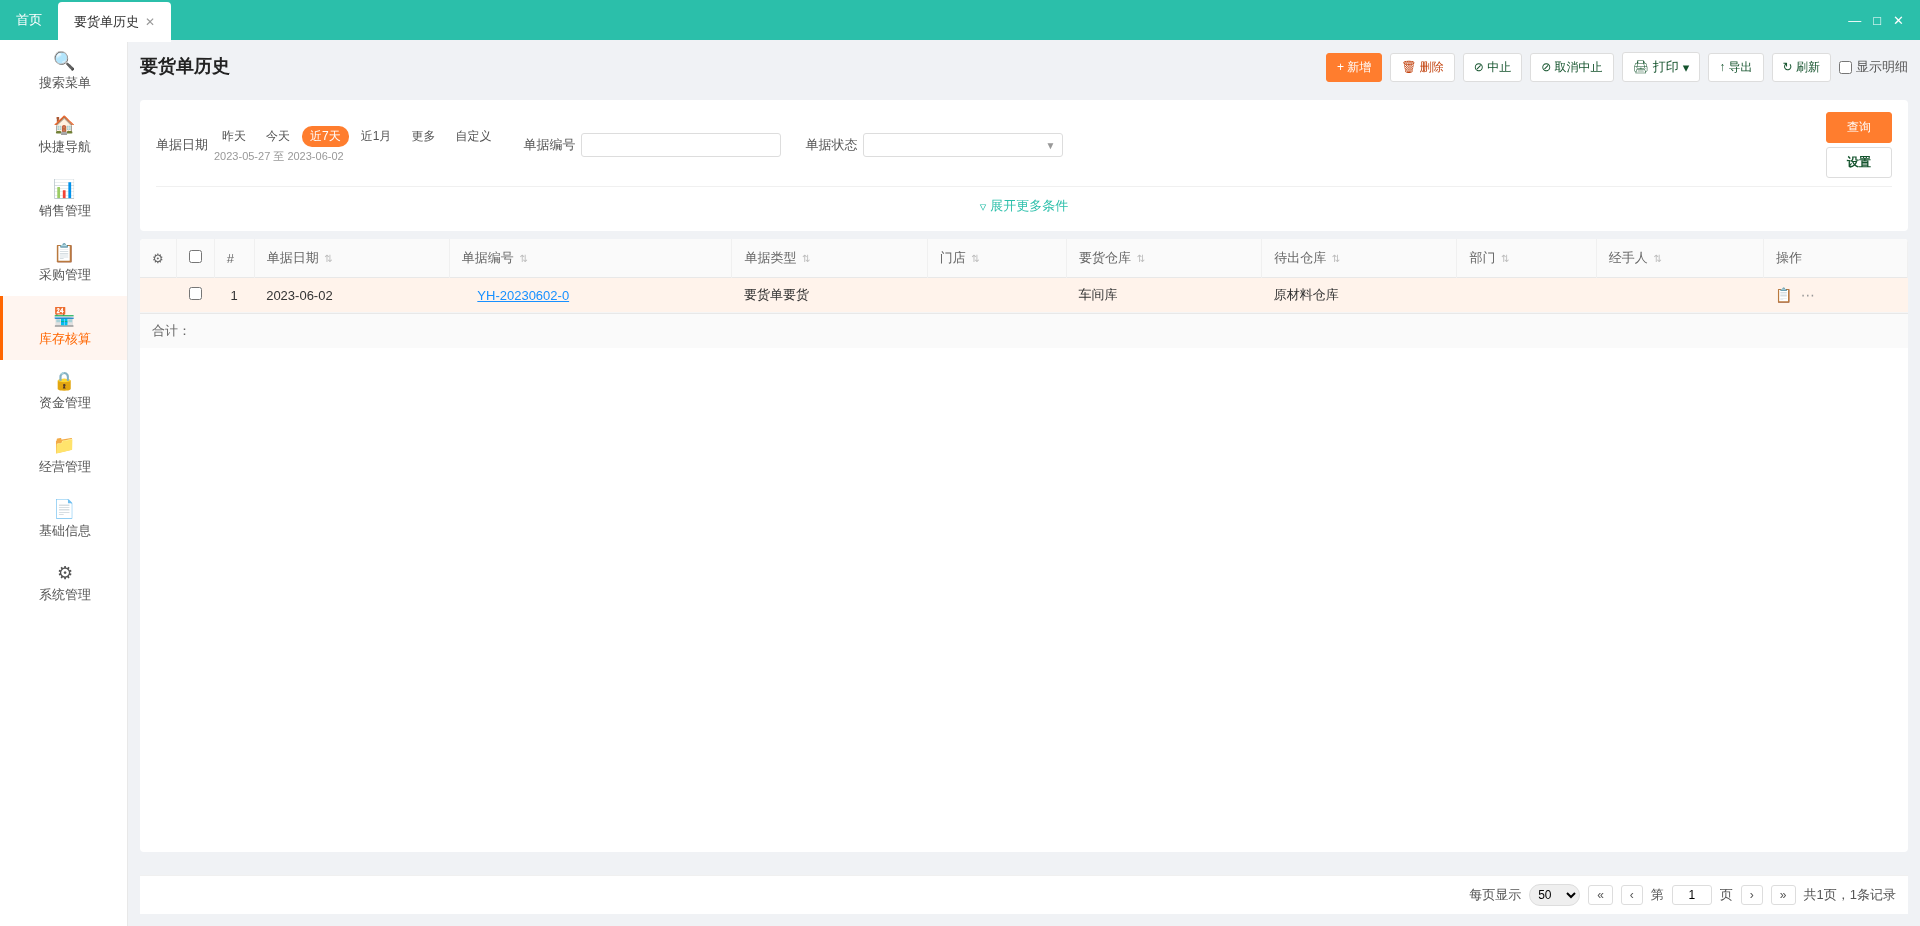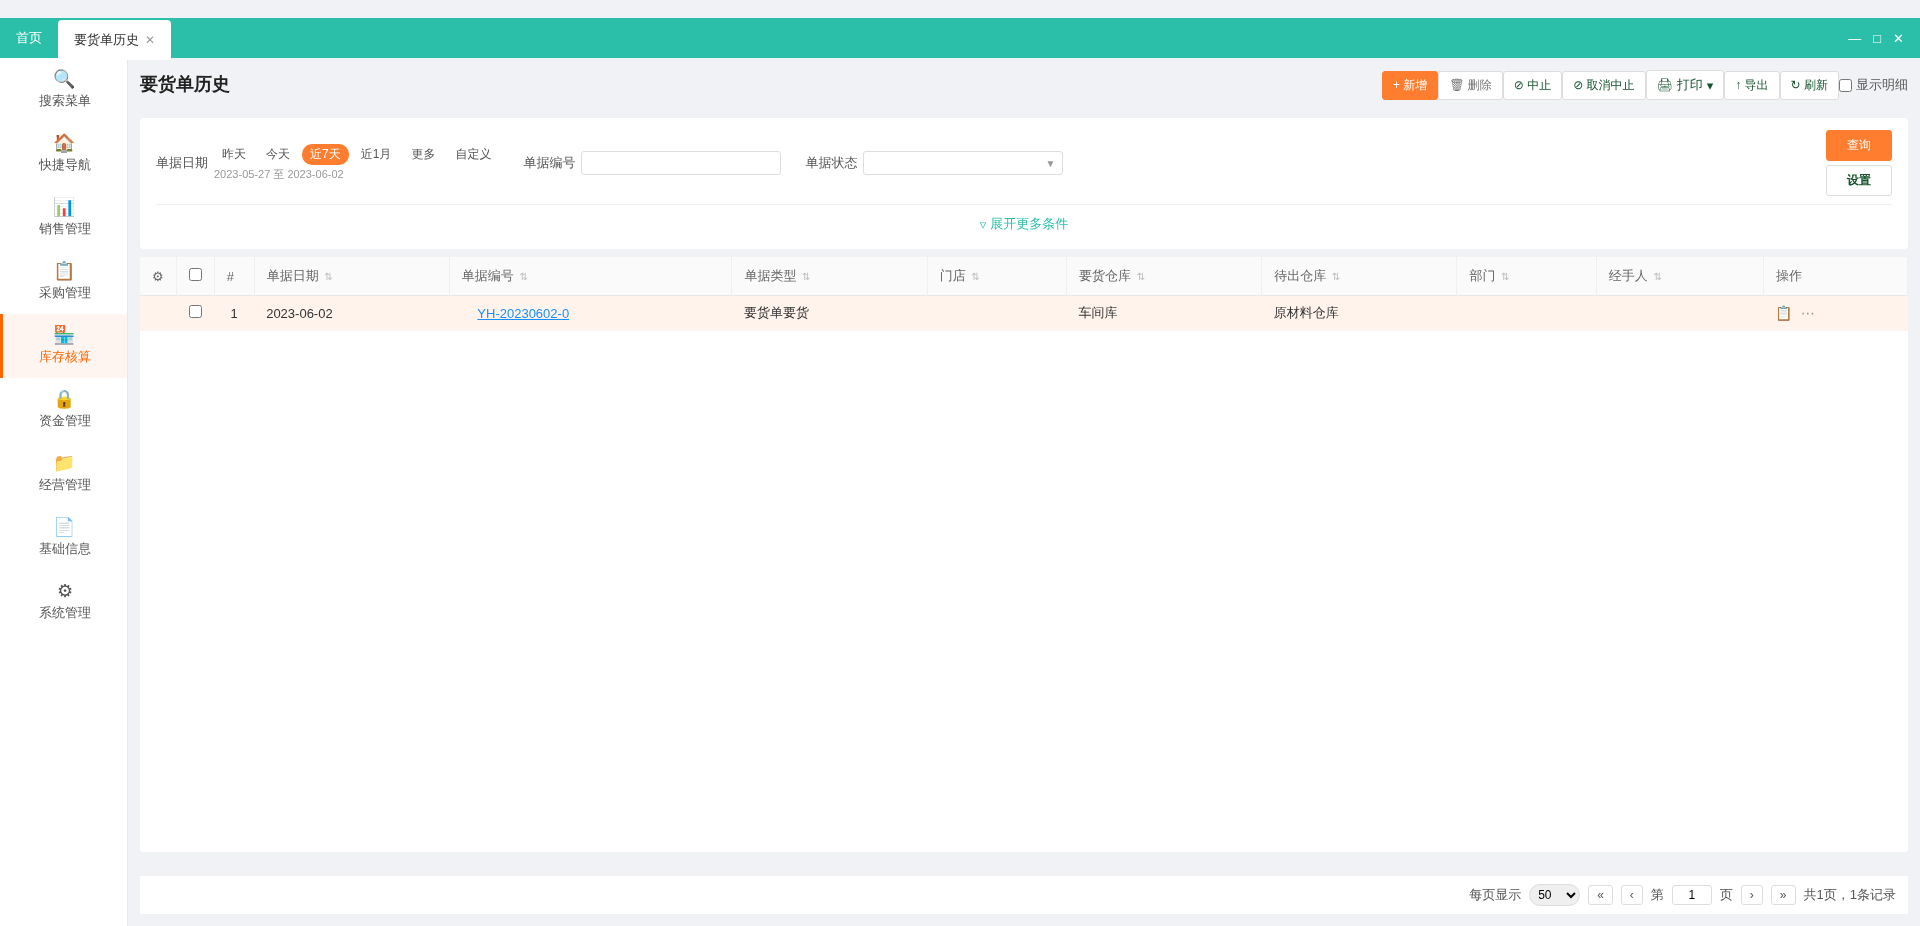--- a/index.html
+++ b/index.html
@@ -7,21 +7,20 @@
 
     
     .top-bar {
       background: #2bbfaa;
       height: 40px;
       display: flex;
       align-items: center;
       padding: 0 0 0 0;
       flex-shrink: 0;
       position: relative;
-      margin-top: 18px;
     }
     .top-bar-tabs {
       display: flex;
       height: 100%;
       align-items: center;
     }
     .top-tab {
       height: 100%;
       display: flex;
       align-items: center;
@@ -108,21 +107,21 @@
       font-size: 18px;
       font-weight: bold;
       color: #222;
       margin-bottom: 10px;
     }
 
     
     .toolbar {
       display: flex;
       align-items: center;
-      gap: 0;
+      gap: 8px;
       margin-bottom: 8px;
       justify-content: center;
     }
     .toolbar-btn {
       display: flex;
       align-items: center;
       gap: 4px;
       padding: 5px 10px;
       border: 1px solid #ddd;
       background: #fff;
@@ -130,21 +129,21 @@
       cursor: pointer;
       color: #14532d;
       font-size: 12px;
       white-space: nowrap;
     }
     .toolbar-btn.primary {
       background: #ff7d2e;
       color: #fff;
       border-color: #ff7d2e;
     }
-    .toolbar-btn.danger { color: #737373; }
+    .toolbar-btn.danger { color: #c2410c; }
 
     
     .filter-area {
       background: #fff;
       border-radius: 4px;
       padding: 12px 16px;
       margin-bottom: 8px;
     }
     .filter-row {
       display: flex;
@@ -539,20 +538,23 @@
     <td></td>
     <td></td>
     <td>
       <span class="action-icon" title="编辑">📋</span>
       <span class="action-icon" title="更多">⋯</span>
     </td>
   </tr>
           </tbody>
       </table>
 
+      <div class="table-footer">
+        <span>合计：</span>
+      </div>
     </div>
 
     <div class="pagination-bar">
       <span>每页显示</span>
       <select class="page-size-select">
         <option value="50">50</option>
         <option value="10">10</option>
         <option value="20">20</option>
         <option value="100">100</option>
       </select>

